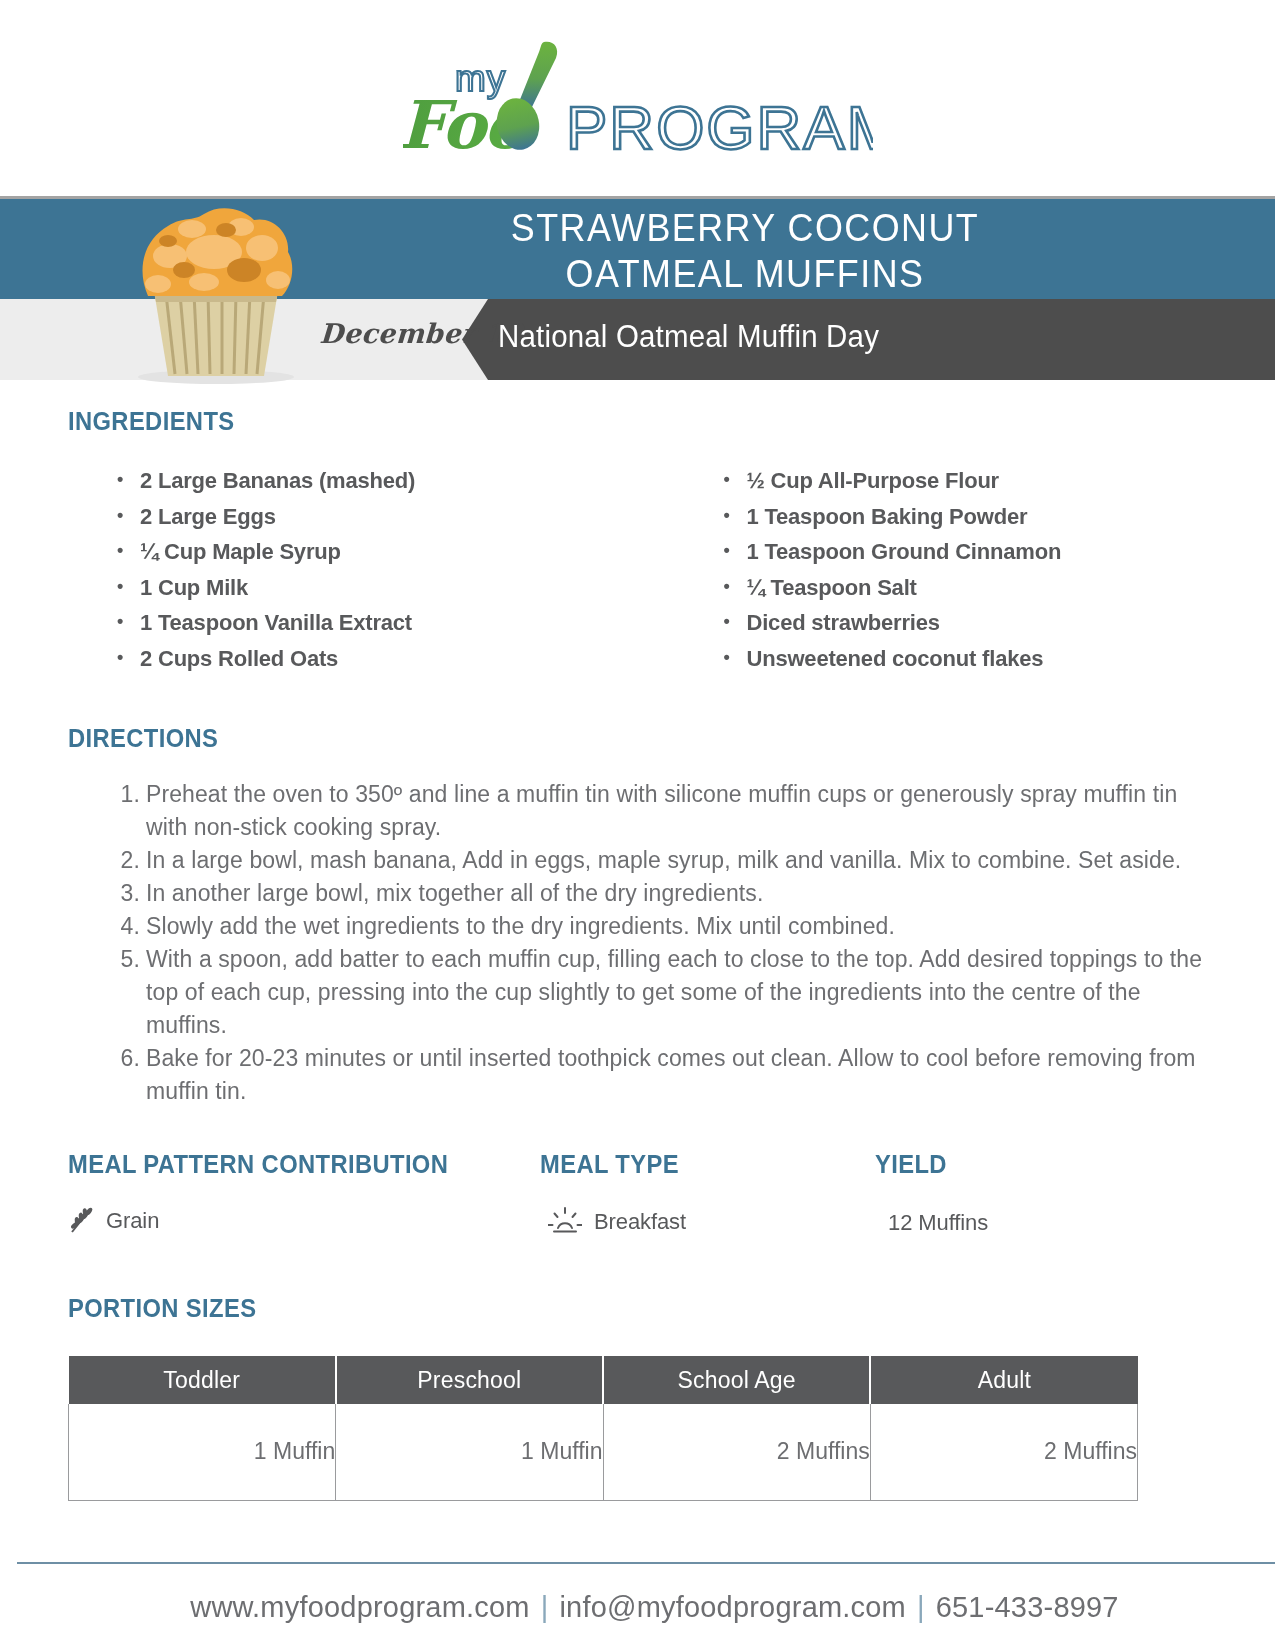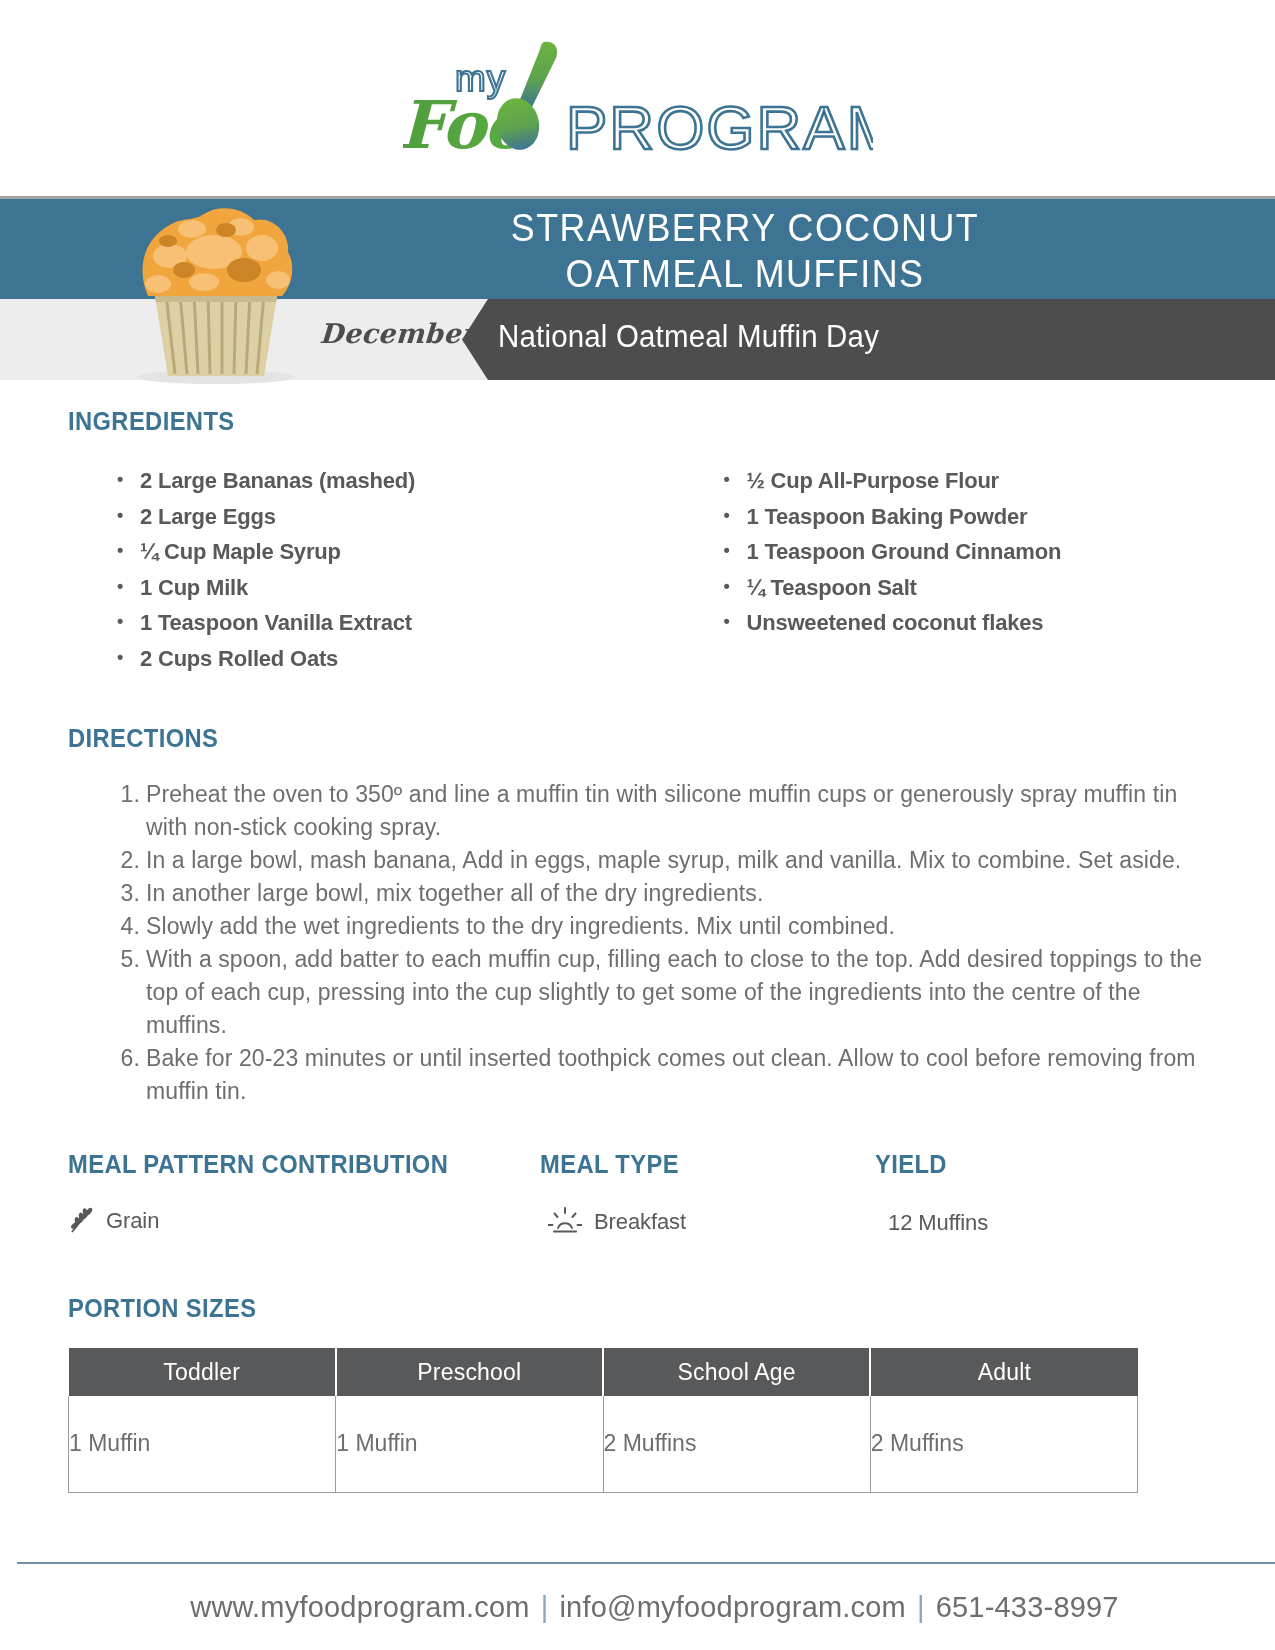--- a/index.html
+++ b/index.html
@@ -193,40 +193,40 @@
     letter-spacing: -0.1px;
   }
   .meta-value .icon { margin-right: 12px; display: inline-flex; }
   .meta-col-2 .meta-value { padding-left: 8px; }
   .meta-col-3 .meta-value { padding-left: 13px; margin-top: 31px; }
 
   
   #portion-head { margin-top: 58px; }
 
   table.portions {
-    margin-top: 25px;
+    margin-top: 33px;
     width: 1070px;
     border-collapse: collapse;
     table-layout: fixed;
     padding-left: 26px;
   }
   table.portions th {
     background: #58595b;
     color: #ffffff;
     font-family: "Liberation Sans Narrow", "Liberation Sans", sans-serif;
     font-weight: 300;
     font-size: 23px;
     height: 48px;
     border-right: 2px solid #ffffff;
     letter-spacing: 0.2px;
   }
   table.portions th:last-child { border-right: none; }
   table.portions td {
     height: 96px;
-    text-align: left;
+    text-align: right;
     vertical-align: middle;
     font-family: "Liberation Sans Narrow", "Liberation Sans", sans-serif;
     font-size: 23px;
     color: #6d6e71;
     border: 1px solid #9a9b9d;
     border-top: none;
   }
 
   
   .footer {
@@ -347,20 +347,21 @@
         <li>1 Teaspoon Vanilla Extract</li>
         <li>2 Cups Rolled Oats</li>
       </ul>
     </div>
     <div class="ing-col right">
       <ul class="ing-list">
         <li>½ Cup All-Purpose Flour</li>
         <li>1 Teaspoon Baking Powder</li>
         <li>1 Teaspoon Ground Cinnamon</li>
         <li>¼ Teaspoon Salt</li>
+        <li>Diced strawberries</li>
         <li>Unsweetened coconut flakes</li>
       </ul>
     </div>
   </div>
 
   <div class="section-head" id="directions-head">DIRECTIONS</div>
 
   <ol class="dir-list">
     <li>Preheat the oven to 350º and line a muffin tin with silicone muffin cups or generously spray muffin tin with non-stick cooking spray.</li>
     <li>In a large bowl, mash banana, Add in eggs, maple syrup, milk and vanilla. Mix to combine. Set aside.</li>

